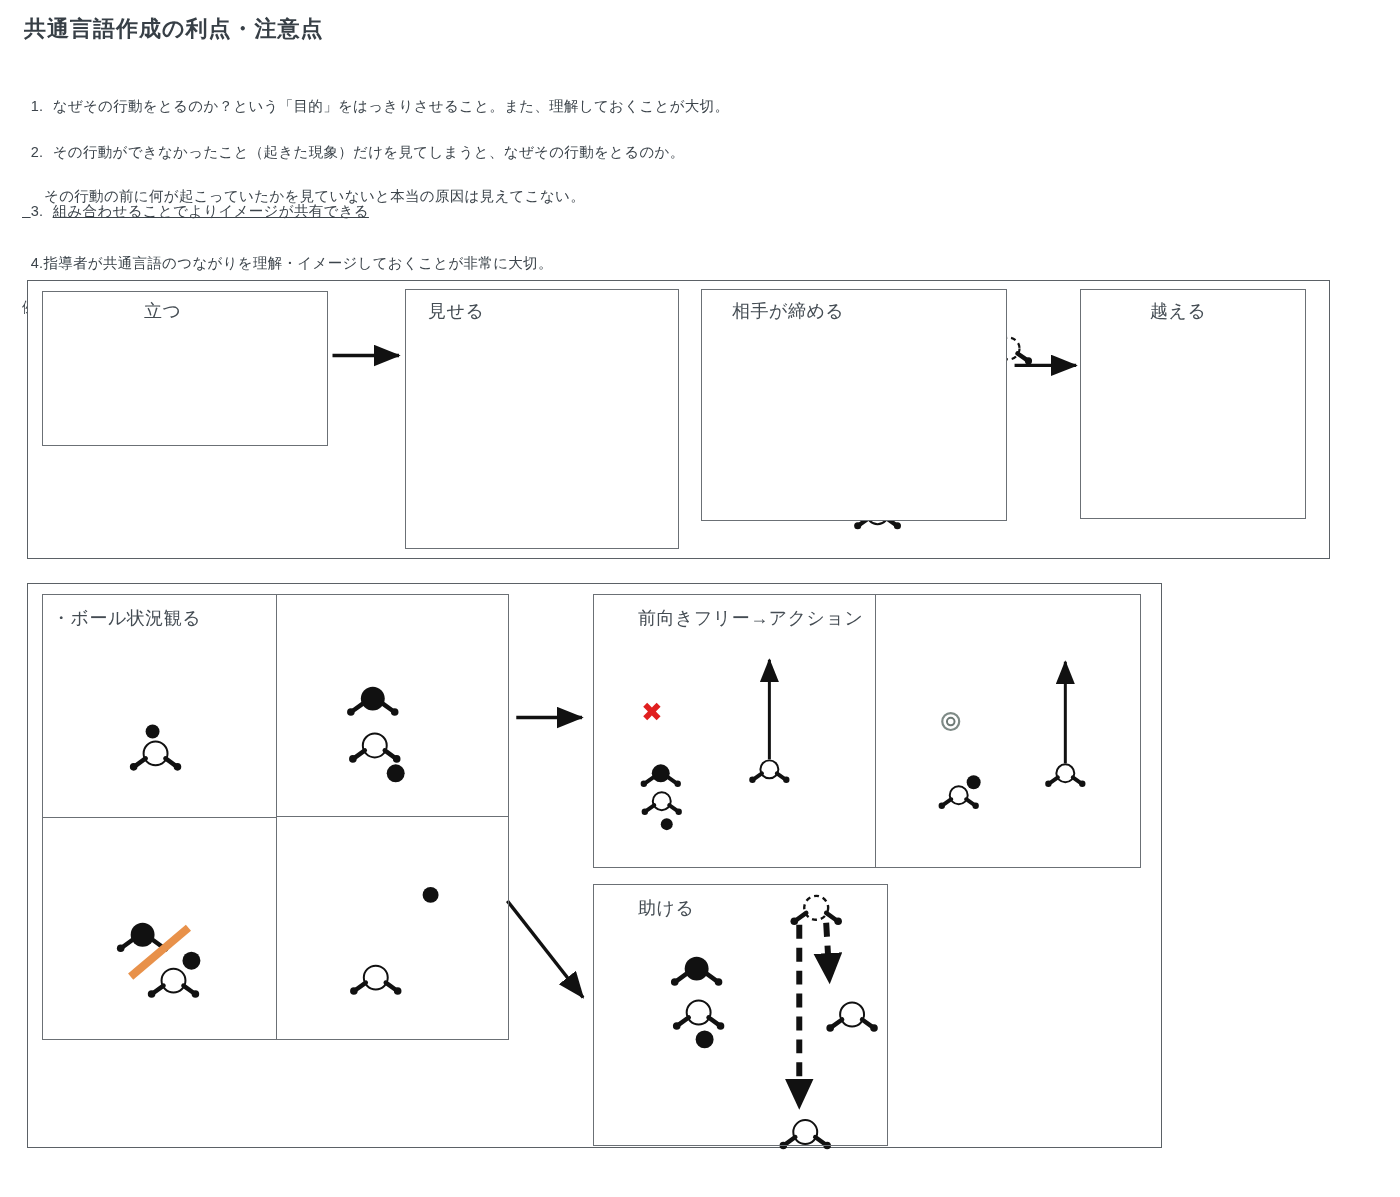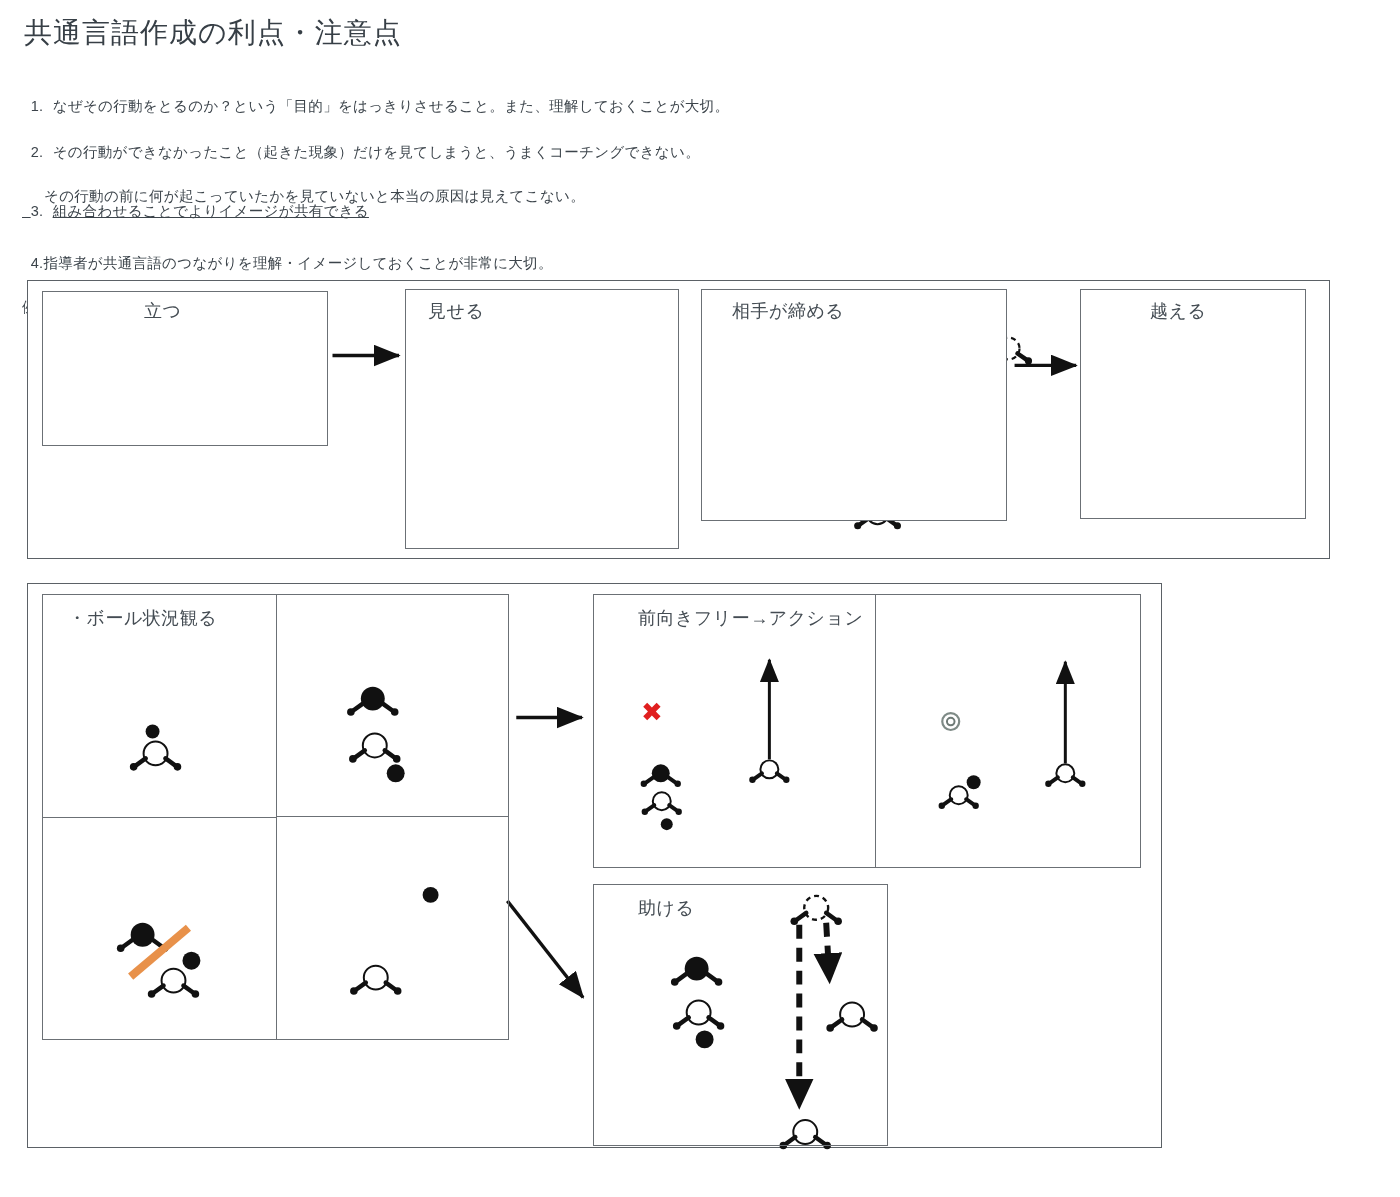--- a/index.html
+++ b/index.html
@@ -8,21 +8,21 @@
     background:#ffffff;
     font-family:"Liberation Sans","DejaVu Sans",sans-serif;
     color:#3a4249;
     overflow:hidden;
     position:relative;
   }
 
   
   #title{
     position:absolute;left:24px;top:14px;
-    font-size:28px;font-weight:normal;letter-spacing:1px;
+    font-size:22px;font-weight:bold;letter-spacing:1px;
     color:#373f46;
   }
   .note{
     position:absolute;left:22px;
     font-size:14.5px;line-height:22px;color:#3c444b;
     letter-spacing:.3px;white-space:pre;
   }
   .note .num{display:inline-block;width:22px;}
   #note1{top:73px;}
   #note2{top:119px;}
@@ -63,21 +63,21 @@
 </head>
 <body>
 
 <div id="title">共通言語作成の利点・注意点</div>
 
 <div class="note" id="note1">
   <span class="num">1.</span><span>なぜその行動をとるのか？という「目的」をはっきりさせること。また、理解しておくことが大切。</span>
 </div>
 
 <div class="note" id="note2">
-  <span class="num">2.</span><span>その行動ができなかったこと（起きた現象）だけを見てしまうと、うまくコーチングできない。</span>
+  <span class="num">2.</span><span>その行動ができなかったこと（起きた現象）だけを見てしまうと、なぜその行動をとるのか。</span>
   <span class="cont">その行動の前に何が起こっていたかを見ていないと本当の原因は見えてこない。</span>
 </div>
 
 <div class="note" id="note3">
   <span class="num">3.</span><span>組み合わせることでよりイメージが共有できる</span>
 </div>
 
 <div class="note" id="note4">
   <span>4.</span><span>指導者が共通言語のつながりを理解・イメージしておくことが非常に大切。</span>
   <span class="cont">例）</span>
@@ -283,21 +283,21 @@
       <line x1="773" y1="342" x2="773" y2="518" stroke="#111" stroke-width="6" stroke-dasharray="14 9" marker-end="url(#bh2)"></line>
       <use href="#q-hollow" transform="translate(779,550)"></use>
     </g>
   </svg>
 
   <div class="cellbox" style="left:14px;top:10px;width:467px;height:446px;"></div>
   <div class="cellbox" style="left:14px;top:10px;width:234px;height:223px;border-right:none;border-bottom:none;"></div>
   <div class="cellbox" style="left:248px;top:10px;width:233px;height:223px;border-left:1.5px solid #6b7075;border-bottom:1.5px solid #6b7075;border-top:none;border-right:none;"></div>
   <div class="cellbox" style="left:14px;top:233px;width:234px;height:223px;border:none;border-top:1.5px solid #6b7075;"></div>
   <div class="cellbox" style="left:248px;top:233px;width:233px;height:223px;border:none;border-left:1.5px solid #6b7075;"></div>
-  <div class="panel-title" style="left:40px;top:22px;">・ボール状況観る</div>
+  <div class="panel-title" style="left:24px;top:22px;">・ボール状況観る</div>
 
   <div class="cellbox" style="left:565px;top:10px;width:548px;height:274px;"></div>
   <div class="cellbox" style="left:565px;top:10px;width:283px;height:274px;border-top:none;border-left:none;border-bottom:none;"></div>
   <div class="panel-title" style="left:610px;top:22px;">前向きフリー→アクション</div>
   <div style="position:absolute;left:613px;top:115px;color:#e01f1f;font-size:26px;font-weight:bold;line-height:1;">✖</div>
 
   <div class="cellbox" style="left:565px;top:300px;width:295px;height:262px;"></div>
   <div class="panel-title" style="left:610px;top:312px;">助ける</div>
 </div>
 

